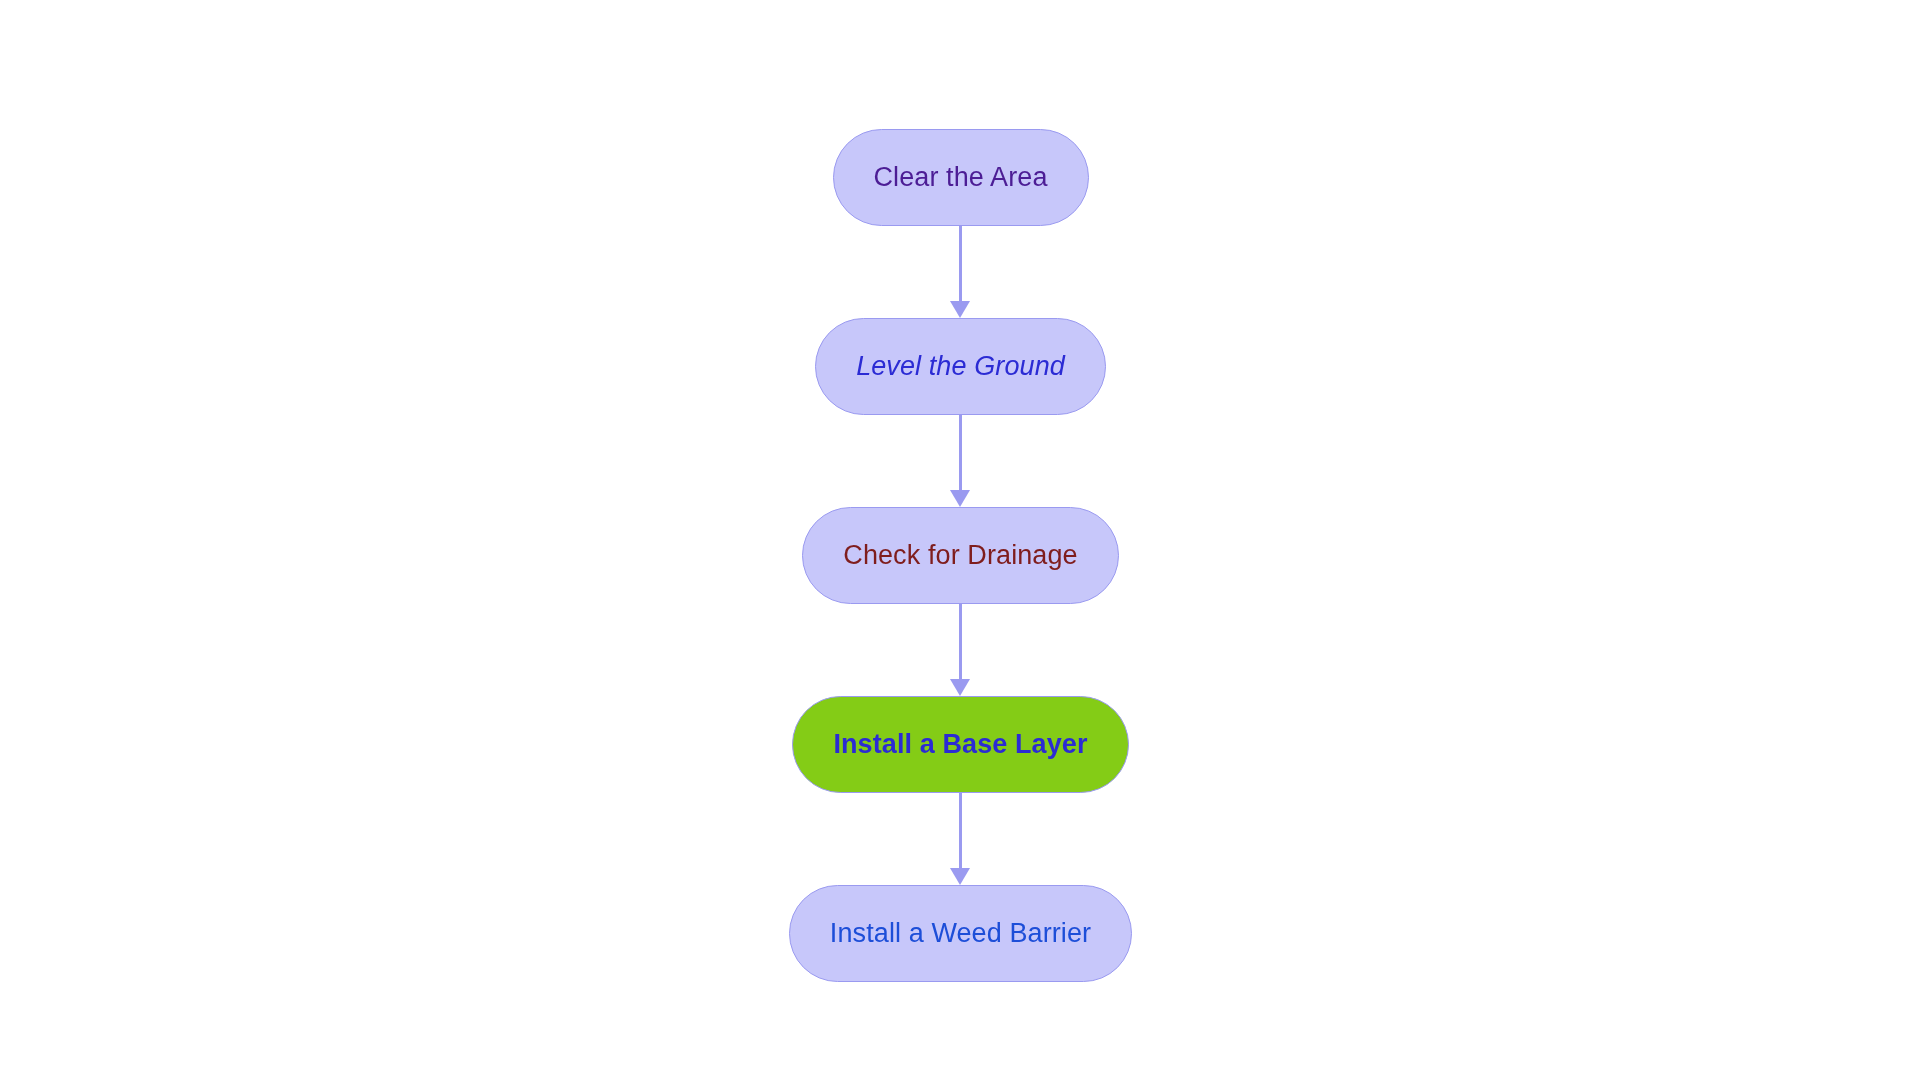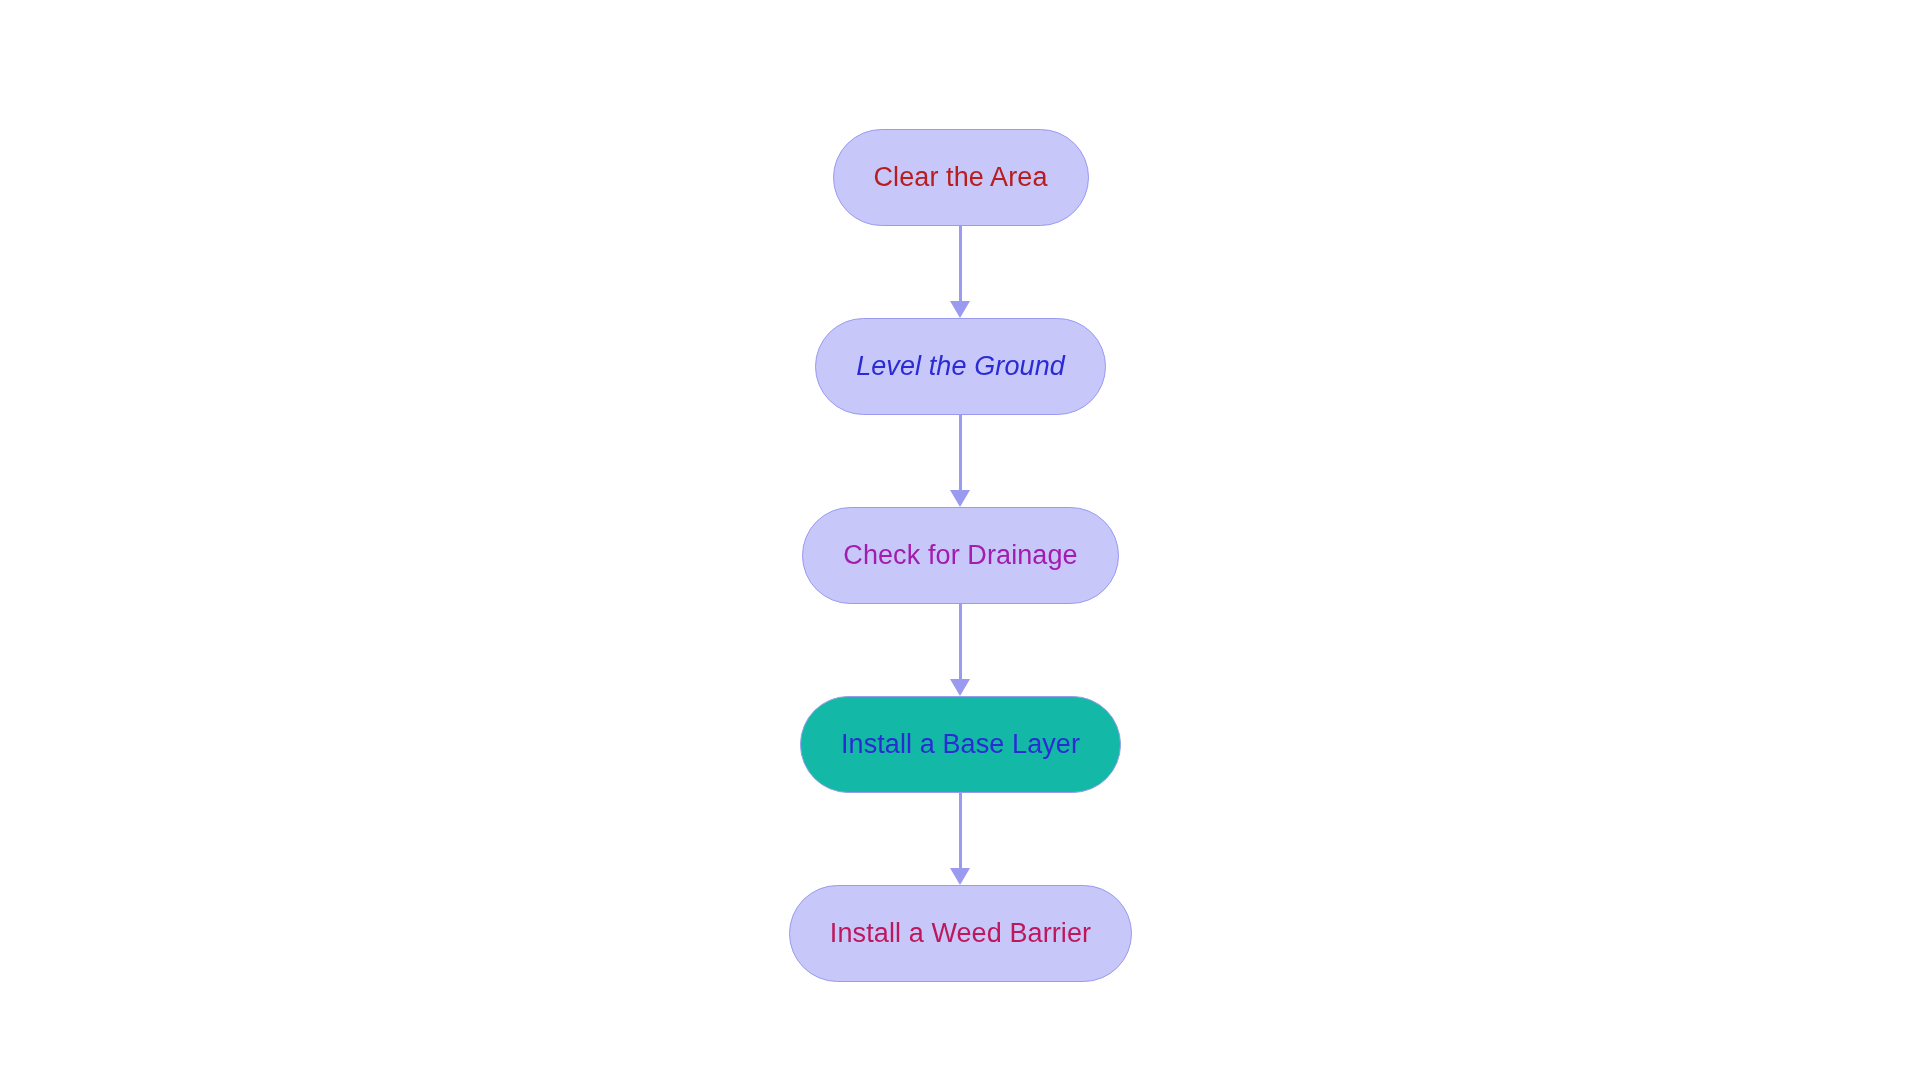--- a/index.html
+++ b/index.html
@@ -85,54 +85,54 @@
   .connector.gap-2 { height: 92px; }
   .connector.gap-3 { height: 92px; }
   .connector.gap-4 { height: 92px; }
 </style>
 </head>
 <body style="background: rgb(255, 255, 255);">
 
 <div id="flowchart" style="background: rgb(255, 255, 255);">
   <div class="flow-column" style="justify-content: center; padding-top: 14px;">
 
-    <div class="node" style="background: rgb(199, 199, 250); border-color: rgb(154, 154, 240); color: #b91c1c; align-items: center;">
+    <div class="node" style="background: rgb(199, 199, 250); border-color: rgb(154, 154, 240); color: #4c1d95; align-items: center;">
       <span class="node-label">Clear the Area</span>
     </div>
 
     <div class="connector gap-1">
       <div class="stem" style="background: rgb(154, 154, 240);"></div>
       <div class="head" style="border-top-color: rgb(154, 154, 240);"></div>
     </div>
 
     <div class="node" style="background: rgb(199, 199, 250); border-color: rgb(154, 154, 240); color: rgb(43, 43, 212); font-style: italic;">
       <span class="node-label">Level the Ground</span>
     </div>
 
     <div class="connector gap-2">
       <div class="stem" style="background: rgb(154, 154, 240);"></div>
       <div class="head" style="border-top-color: rgb(154, 154, 240);"></div>
     </div>
 
-    <div class="node" style="background: rgb(199, 199, 250); border-color: rgb(154, 154, 240); color: #a21caf;">
+    <div class="node" style="background: rgb(199, 199, 250); border-color: rgb(154, 154, 240); color: #7f1d1d;">
       <span class="node-label">Check for Drainage</span>
     </div>
 
     <div class="connector gap-3">
       <div class="stem" style="background: rgb(154, 154, 240);"></div>
       <div class="head" style="border-top-color: rgb(154, 154, 240);"></div>
     </div>
 
-    <div class="node" style="background: #14b8a6; border-color: rgb(154, 154, 240); color: rgb(43, 43, 212);">
+    <div class="node" style="background: #84cc16; border-color: rgb(154, 154, 240); color: rgb(43, 43, 212); font-weight: bold;">
       <span class="node-label">Install a Base Layer</span>
     </div>
 
     <div class="connector gap-4">
       <div class="stem" style="background: rgb(154, 154, 240);"></div>
       <div class="head" style="border-top-color: rgb(154, 154, 240);"></div>
     </div>
 
-    <div class="node" style="background: rgb(199, 199, 250); border-color: rgb(154, 154, 240); color: #be185d;">
+    <div class="node" style="background: rgb(199, 199, 250); border-color: rgb(154, 154, 240); color: #1d4ed8;">
       <span class="node-label">Install a Weed Barrier</span>
     </div>
 
   </div>
 </div>
 
 </body></html>

